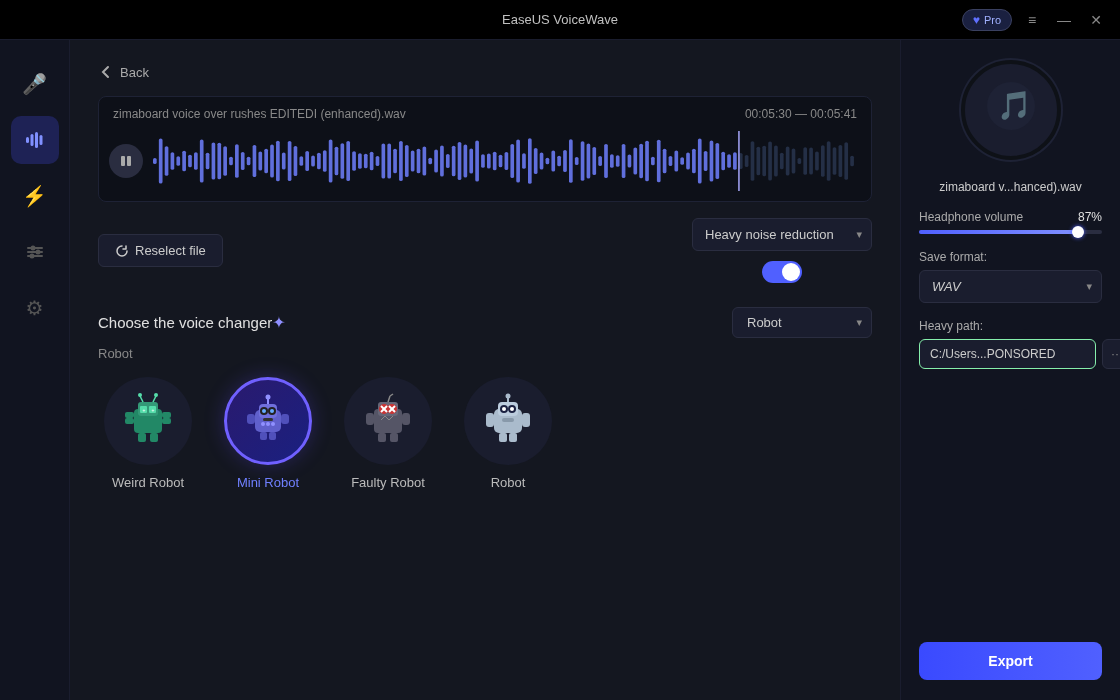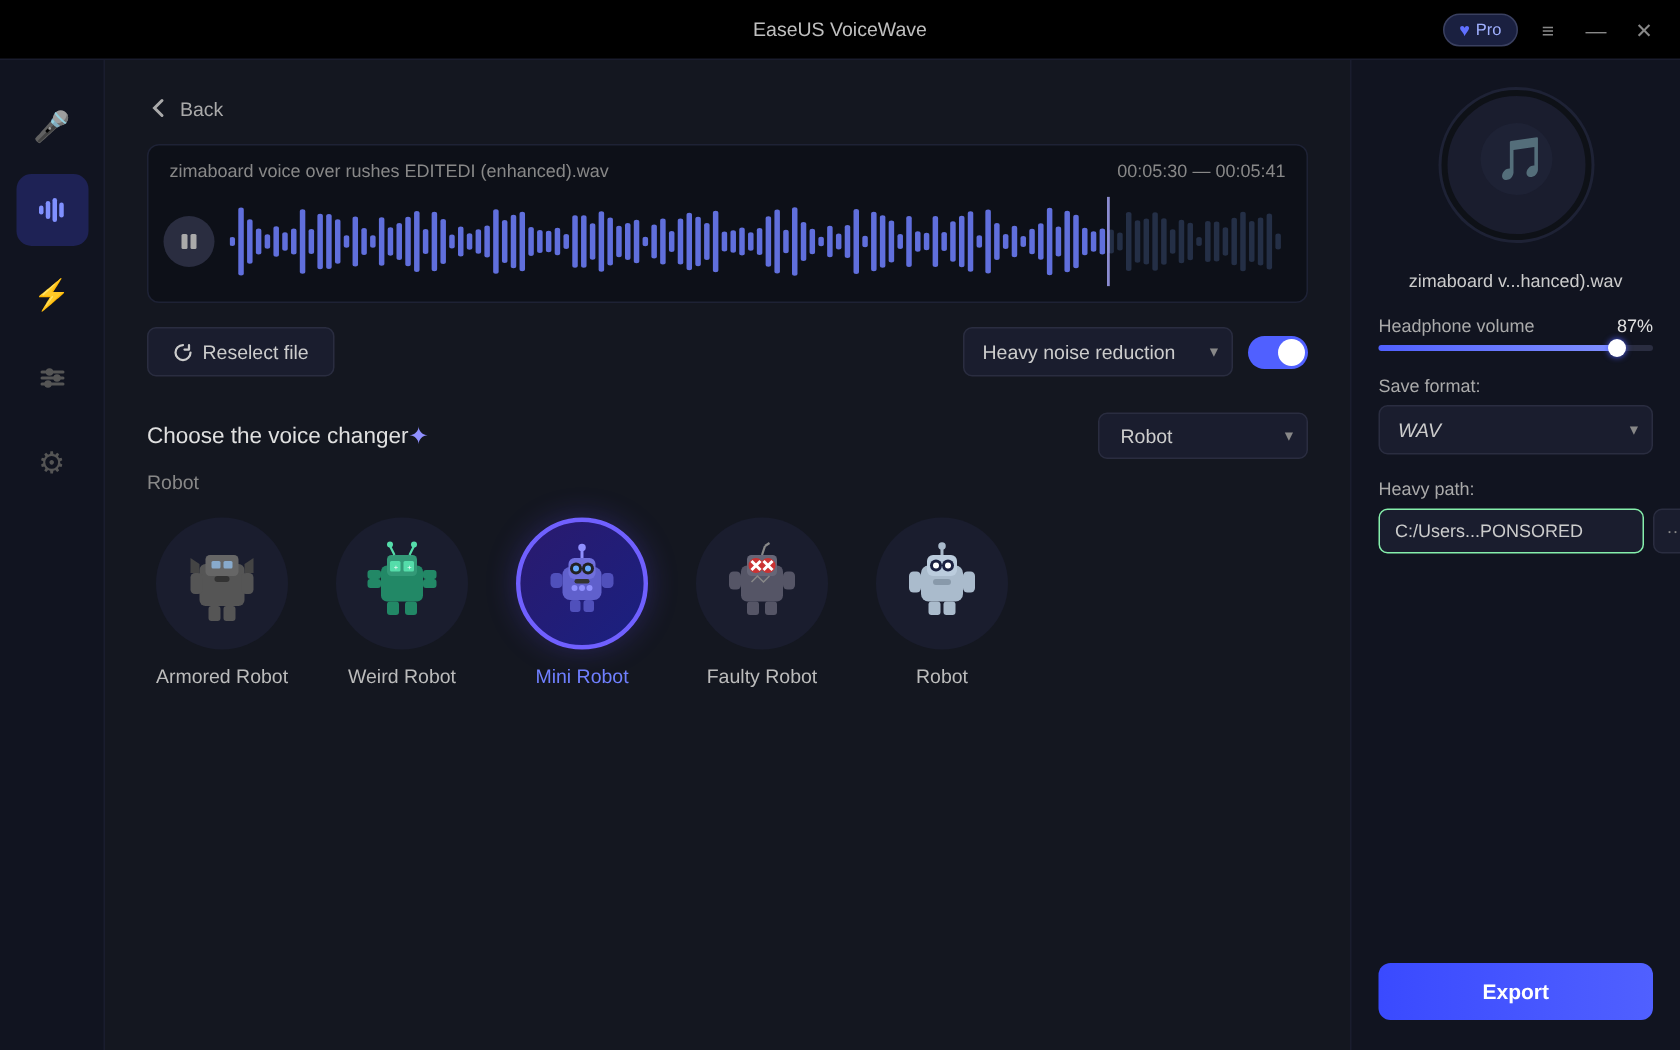--- a/index.html
+++ b/index.html
@@ -178,20 +178,21 @@
       cursor: pointer;
       display: flex;
       align-items: center;
       gap: 6px;
     }
     .noise-select-wrap {
       margin-left: auto;
       display: flex;
       align-items: center;
       gap: 10px;
+      flex-direction: column;
     }
     .noise-select {
       background: #1a1d2e;
       border: 1px solid #2a2d40;
       border-radius: 6px;
       color: #ccc;
       padding: 8px 30px 8px 12px;
       font-size: 13px;
       cursor: pointer;
       appearance: none;
@@ -686,40 +687,20 @@
           <option>Male</option>
           <option>Female</option>
         </select>
       </div>
     </div>
 
     <div class="robot-label">Robot</div>
 
     <div class="robot-grid">
 
-      <div class="robot-card">
-        <div class="robot-icon-wrap">
-          <svg width="70" height="70" viewBox="0 0 70 70">
-
-            <rect x="20" y="22" width="30" height="28" rx="4" fill="#555"></rect>
-            <rect x="24" y="16" width="22" height="14" rx="3" fill="#666"></rect>
-            <rect x="28" y="20" width="6" height="5" rx="1" fill="#88aacc"></rect>
-            <rect x="36" y="20" width="6" height="5" rx="1" fill="#88aacc"></rect>
-            <rect x="30" y="30" width="10" height="4" rx="2" fill="#333"></rect>
-            <rect x="14" y="28" width="8" height="14" rx="3" fill="#555"></rect>
-            <rect x="48" y="28" width="8" height="14" rx="3" fill="#555"></rect>
-            <rect x="26" y="50" width="8" height="10" rx="2" fill="#555"></rect>
-            <rect x="36" y="50" width="8" height="10" rx="2" fill="#555"></rect>
-
-            <polygon points="20,22 14,18 14,28 20,28" fill="#444"></polygon>
-            <polygon points="50,22 56,18 56,28 50,28" fill="#444"></polygon>
-          </svg>
-        </div>
-        <span class="robot-card-label">Armored Robot</span>
-      </div>
 
       <div class="robot-card">
         <div class="robot-icon-wrap">
           <svg width="70" height="70" viewBox="0 0 70 70">
 
             <rect x="21" y="23" width="28" height="24" rx="4" fill="#228866"></rect>
             <rect x="25" y="16" width="20" height="14" rx="3" fill="#339977"></rect>
 
             <rect x="27" y="20" width="7" height="7" rx="1" fill="#55ddaa"></rect>
             <rect x="36" y="20" width="7" height="7" rx="1" fill="#55ddaa"></rect>

